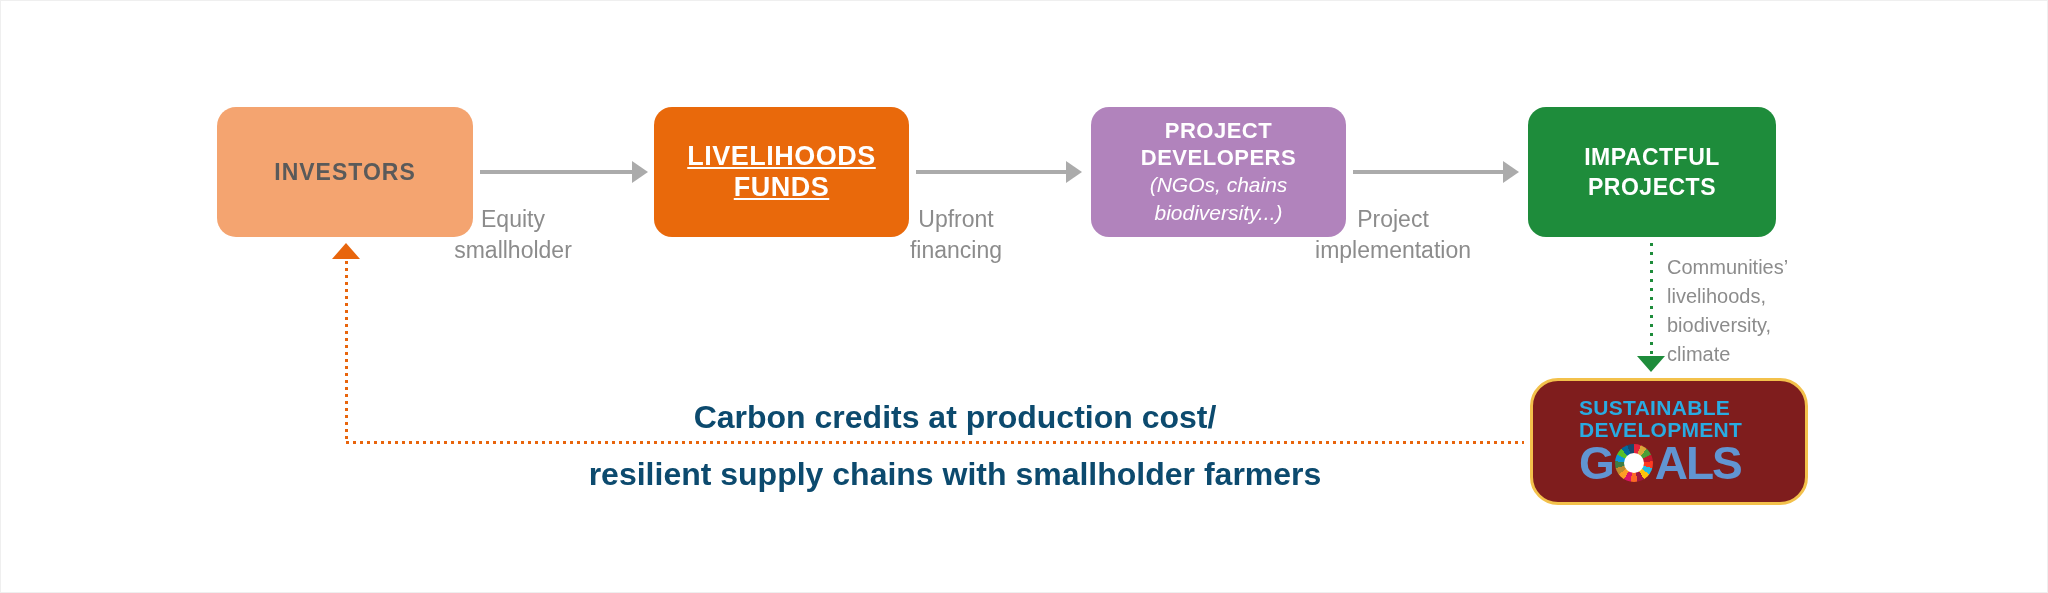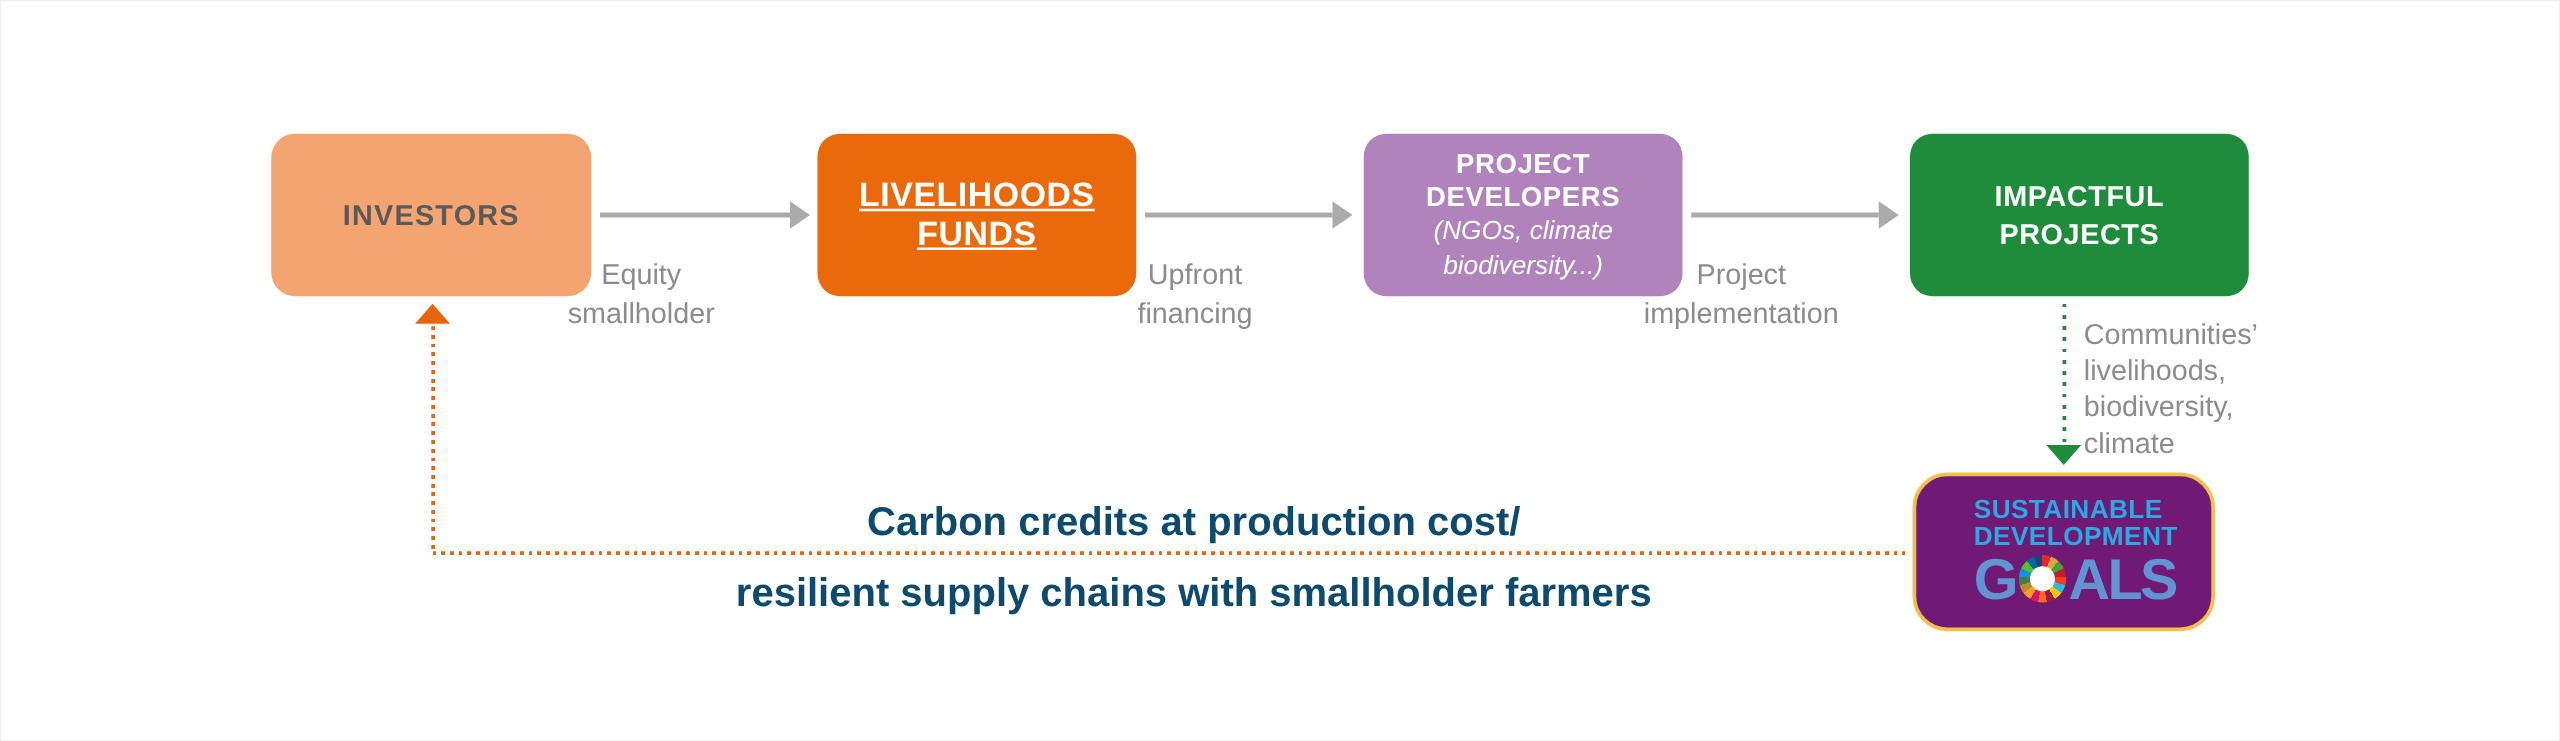--- a/index.html
+++ b/index.html
@@ -14,21 +14,21 @@
     display:flex;flex-direction:column;align-items:center;justify-content:center;
     text-align:center;box-sizing:border-box;
   }
   .box-investors{left:216px;width:256px;background:#F4A470;color:#5A5A5A;}
   .box-investors .box-label{font-weight:bold;font-size:23px;letter-spacing:1px;}
   .box-livelihoods{left:653px;width:255px;background:#E9690B;color:#fff;}
   .box-livelihoods .box-label{font-weight:bold;font-size:27px;letter-spacing:0.5px;text-decoration:underline;}
   .box-developers{left:1090px;width:255px;background:#B183BC;color:#fff;}
   .box-developers .t-line{font-weight:bold;font-size:22px;line-height:27px;letter-spacing:0.5px;}
   .box-developers .s-line{font-style:italic;font-size:21px;line-height:28px;}
-  .box-impactful{left:1527px;width:271px;background:#1E8C3B;color:#fff;}
+  .box-impactful{left:1527px;width:248px;background:#1E8C3B;color:#fff;}
   .box-impactful .box-line{font-weight:bold;font-size:23px;line-height:30px;letter-spacing:0.5px;}
   
   .arrow-line{position:absolute;top:169px;height:4px;background:#ABABAB;}
   .arrow-head{
     position:absolute;top:160px;width:0;height:0;
     border-top:11px solid transparent;border-bottom:11px solid transparent;
     border-left:16px solid #ABABAB;
   }
   
   .flow-label{
@@ -40,21 +40,21 @@
     position:absolute;left:1649px;top:242px;width:3px;height:112px;
     background:repeating-linear-gradient(to bottom,#1E8C3B 0 3px,transparent 3px 9px);
   }
   .green-arrow-down{
     position:absolute;left:1636px;top:355px;width:0;height:0;
     border-left:14px solid transparent;border-right:14px solid transparent;
     border-top:16px solid #1E8C3B;
   }
   .outcome-text{
     position:absolute;left:1666px;top:252px;color:#8C8C8C;
-    font-size:23px;line-height:29px;text-align:left;
+    font-size:20px;line-height:29px;text-align:left;
   }
   
   .orange-arrow-up{
     position:absolute;left:331px;top:242px;width:0;height:0;
     border-left:14px solid transparent;border-right:14px solid transparent;
     border-bottom:16px solid #E8650C;
   }
   .orange-dotted-v{
     position:absolute;left:344px;top:260px;width:3px;height:182px;
     background:repeating-linear-gradient(to bottom,#E8650C 0 3px,transparent 3px 7px);
@@ -64,22 +64,22 @@
     background:repeating-linear-gradient(to right,#E8650C 0 3px,transparent 3px 7px);
   }
   .return-line1,.return-line2{
     position:absolute;left:454px;width:1000px;text-align:center;
     color:#0c4a6e;font-weight:bold;font-size:32px;
   }
   .return-line1{top:398px;}
   .return-line2{top:455px;}
   
   .sdg-box{
-    position:absolute;left:1529px;top:377px;width:242px;height:127px;
-    background:#701a75;border:3px solid #F3C14B;border-radius:28px;box-sizing:border-box;
+    position:absolute;left:1529px;top:377px;width:278px;height:127px;
+    background:#7f1d1d;border:3px solid #F3C14B;border-radius:28px;box-sizing:border-box;
   }
   .sdg-logo{position:absolute;left:46px;top:16px;}
   .sdg-line{color:#29ABE2;font-weight:bold;font-size:21px;line-height:22px;letter-spacing:0.3px;}
   .sdg-goals{
     display:flex;align-items:center;margin-top:1px;color:#6195D2;
     font-weight:800;font-size:46px;line-height:42px;letter-spacing:-2px;
   }
   .sdg-wheel{
     position:relative;width:38px;height:38px;border-radius:50%;
     margin:0 2px;flex:none;
@@ -95,21 +95,21 @@
     <span class="box-label">INVESTORS</span>
   </div>
 
   <div class="box box-livelihoods" style="background: rgb(233, 105, 11);">
     <span class="box-label">LIVELIHOODS FUNDS</span>
   </div>
 
   <div class="box box-developers" style="background: rgb(177, 131, 188);">
     <span class="t-line">PROJECT</span>
     <span class="t-line">DEVELOPERS</span>
-    <span class="s-line">(NGOs, climate</span>
+    <span class="s-line">(NGOs, chains</span>
     <span class="s-line">biodiversity...)</span>
   </div>
 
   <div class="box box-impactful" style="background: rgb(30, 140, 59);">
     <span class="box-line">IMPACTFUL</span>
     <span class="box-line">PROJECTS</span>
   </div>
 
   <div class="arrow-line" style="left:479px;width:152px;"></div>
   <div class="arrow-head" style="left:631px;"></div>

